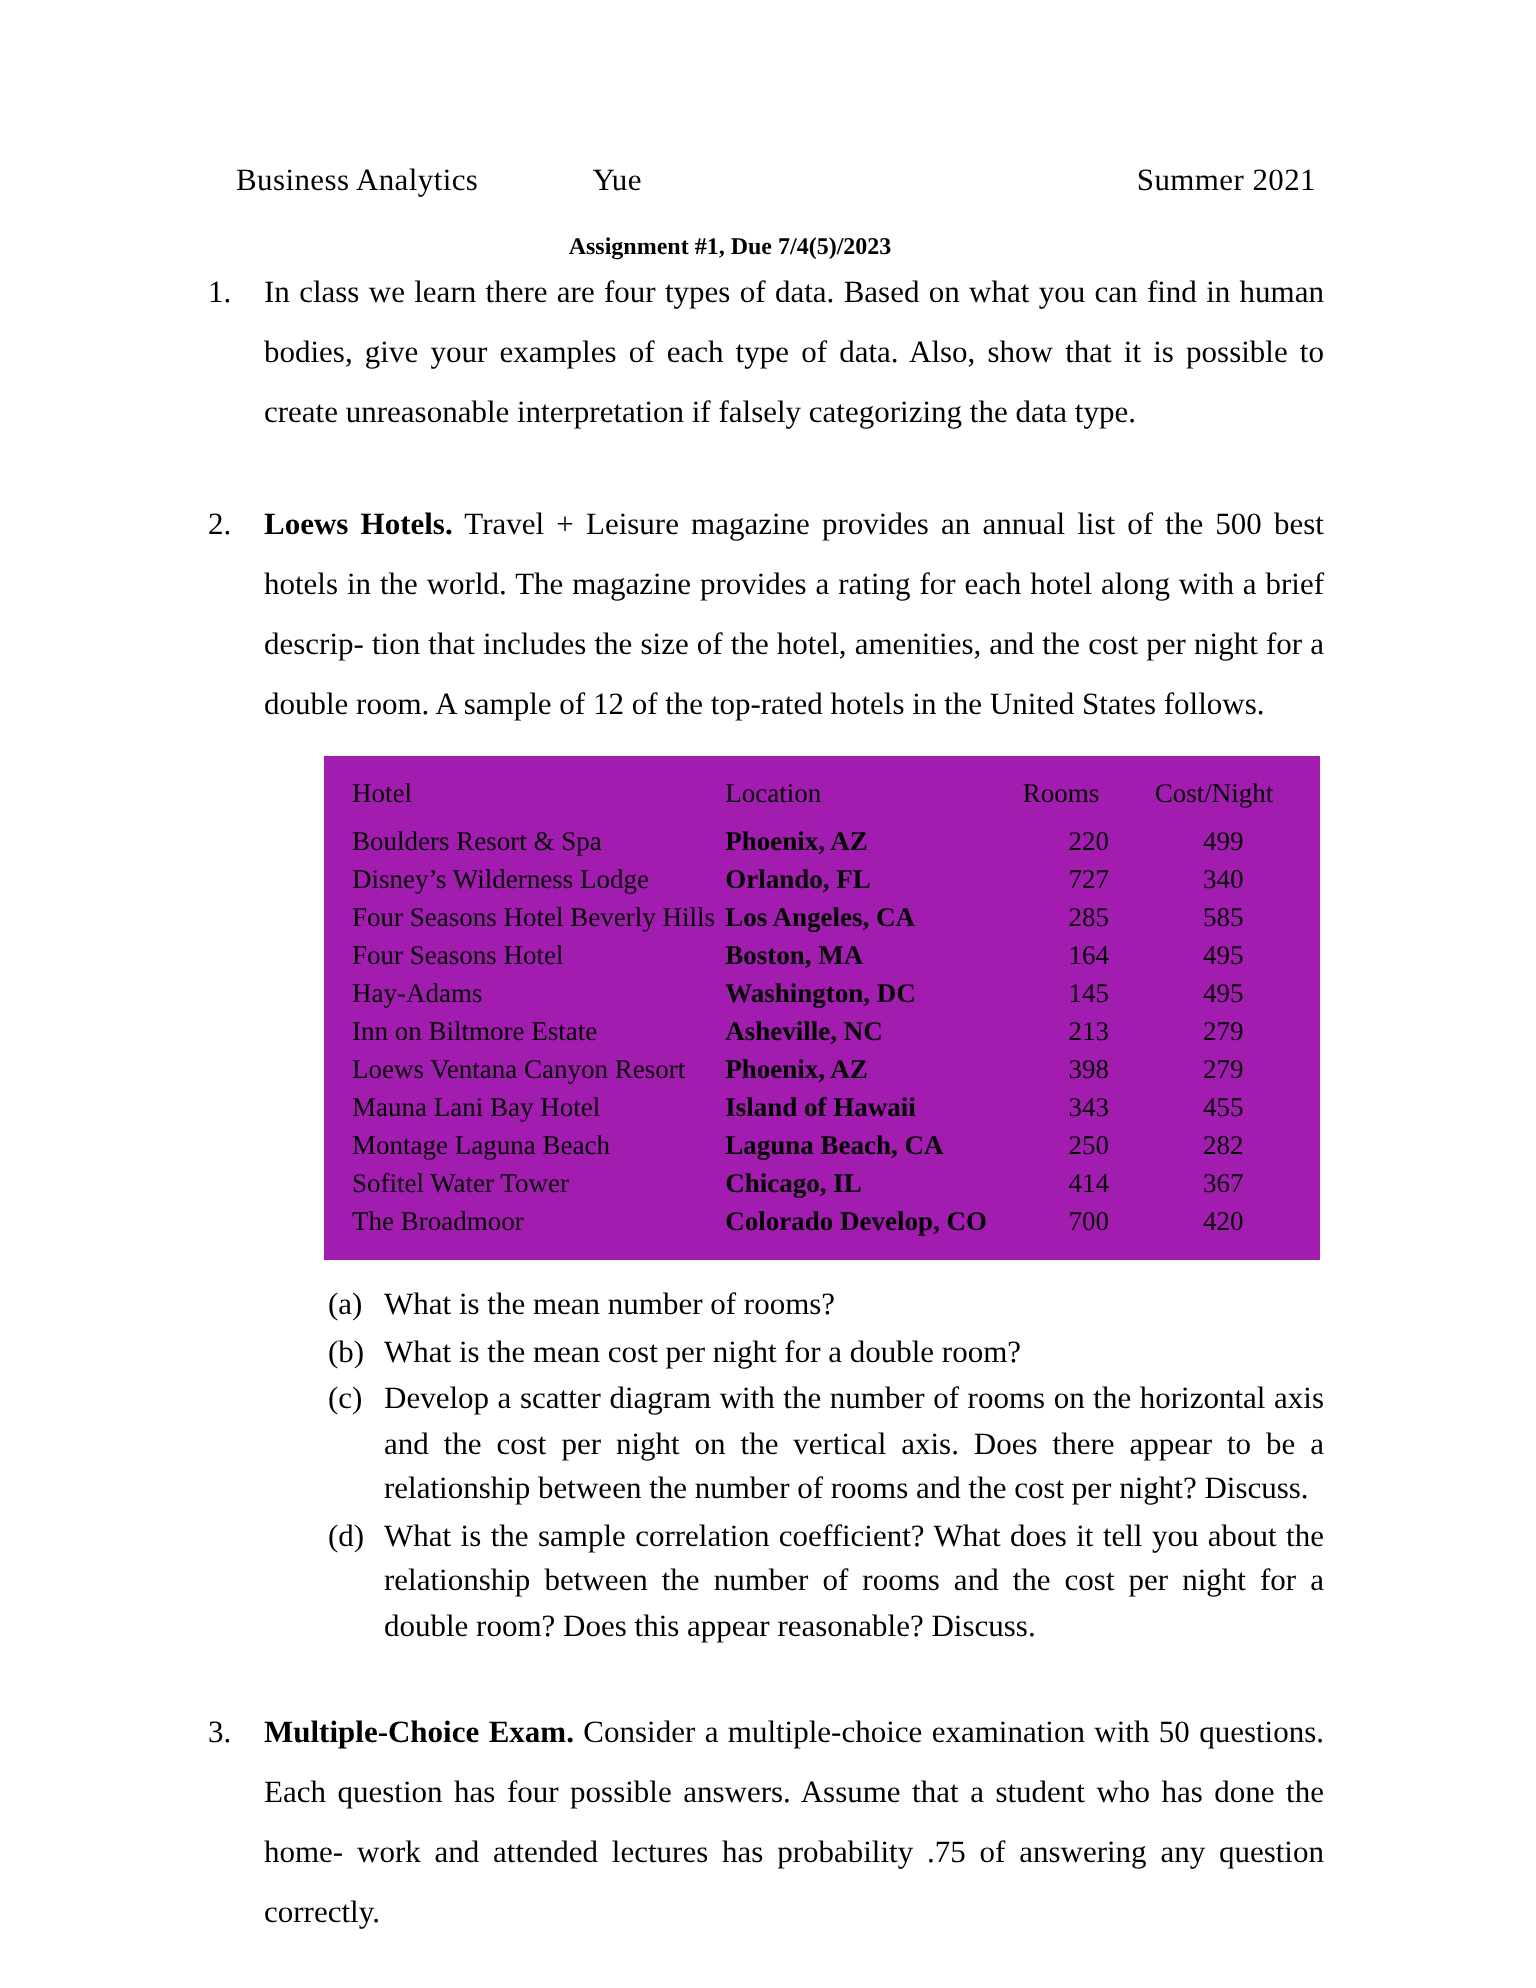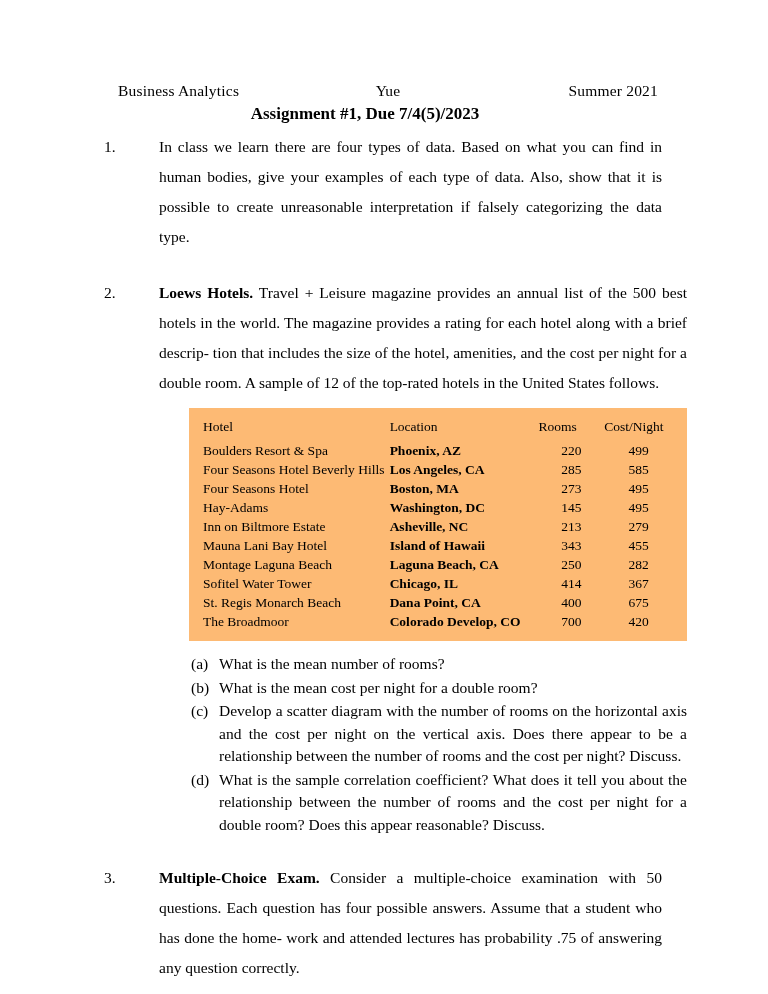--- a/index.html
+++ b/index.html
@@ -31,26 +31,26 @@
     width: 540px;
   }
   .header-row {
     display: flex;
     justify-content: space-between;
     align-items: baseline;
     font-size: 15.5px;
     letter-spacing: 0.2px;
   }
   .hdr-left { width: 33%; text-align: left; }
-  .hdr-center { width: 34%; text-align: center; }
+  .hdr-center { width: 34%; }
   .hdr-right { width: 33%; text-align: right; }
   .header-sub {
     text-align: center;
-    font-size: 17px;
-    margin-top: 4px;
+    font-size: 12px;
+    margin-top: 16px;
     padding-right: 46px;
     font-weight: bold;
   }
 
   
   .qlist {
     position: absolute;
     left: 104px;
     top: 132px;
     width: 558px;
@@ -66,29 +66,28 @@
     font-size: 15.5px;
     line-height: 30px;
     text-align: left;
   }
   .q-body {
     flex: 1 1 auto;
     font-size: 15.5px;
     line-height: 30px;
     text-align: justify;
     text-justify: inter-word;
-    margin-left: 27px;
   }
   .q-body b { font-weight: bold; }
 
   
   .table-wrap {
     margin: 10px 0 6px 30px;
     width: 498px;
-    background: #fdba74;
+    background: #a21caf;
     padding: 8px 14px 10px 14px;
     box-sizing: border-box;
   }
   table.hotels {
     width: 100%;
     border-collapse: collapse;
     font-size: 13.5px;
     line-height: 17px;
   }
   table.hotels th {
@@ -166,66 +165,72 @@
               </tr>
             </thead>
             <tbody>
               <tr>
                 <td class="col-hotel">Boulders Resort &amp; Spa</td>
                 <td class="col-loc">Phoenix, AZ</td>
                 <td class="col-rooms num">220</td>
                 <td class="col-cost num">499</td>
               </tr>
               <tr>
+                <td class="col-hotel">Disney’s Wilderness Lodge</td>
+                <td class="col-loc">Orlando, FL</td>
+                <td class="col-rooms num">727</td>
+                <td class="col-cost num">340</td>
+              </tr>
+              <tr>
                 <td class="col-hotel">Four Seasons Hotel Beverly Hills</td>
                 <td class="col-loc">Los Angeles, CA</td>
                 <td class="col-rooms num">285</td>
                 <td class="col-cost num">585</td>
               </tr>
               <tr>
                 <td class="col-hotel">Four Seasons Hotel</td>
                 <td class="col-loc">Boston, MA</td>
-                <td class="col-rooms num">273</td>
+                <td class="col-rooms num">164</td>
                 <td class="col-cost num">495</td>
               </tr>
               <tr>
                 <td class="col-hotel">Hay-Adams</td>
                 <td class="col-loc">Washington, DC</td>
                 <td class="col-rooms num">145</td>
                 <td class="col-cost num">495</td>
               </tr>
               <tr>
                 <td class="col-hotel">Inn on Biltmore Estate</td>
                 <td class="col-loc">Asheville, NC</td>
                 <td class="col-rooms num">213</td>
                 <td class="col-cost num">279</td>
               </tr>
               <tr>
+                <td class="col-hotel">Loews Ventana Canyon Resort</td>
+                <td class="col-loc">Phoenix, AZ</td>
+                <td class="col-rooms num">398</td>
+                <td class="col-cost num">279</td>
+              </tr>
+              <tr>
                 <td class="col-hotel">Mauna Lani Bay Hotel</td>
                 <td class="col-loc">Island of Hawaii</td>
                 <td class="col-rooms num">343</td>
                 <td class="col-cost num">455</td>
               </tr>
               <tr>
                 <td class="col-hotel">Montage Laguna Beach</td>
                 <td class="col-loc">Laguna Beach, CA</td>
                 <td class="col-rooms num">250</td>
                 <td class="col-cost num">282</td>
               </tr>
               <tr>
                 <td class="col-hotel">Sofitel Water Tower</td>
                 <td class="col-loc">Chicago, IL</td>
                 <td class="col-rooms num">414</td>
                 <td class="col-cost num">367</td>
-              </tr>
-              <tr>
-                <td class="col-hotel">St. Regis Monarch Beach</td>
-                <td class="col-loc">Dana Point, CA</td>
-                <td class="col-rooms num">400</td>
-                <td class="col-cost num">675</td>
               </tr>
               <tr>
                 <td class="col-hotel">The Broadmoor</td>
                 <td class="col-loc">Colorado Develop, CO</td>
                 <td class="col-rooms num">700</td>
                 <td class="col-cost num">420</td>
               </tr>
             </tbody>
           </table>
         </div>

